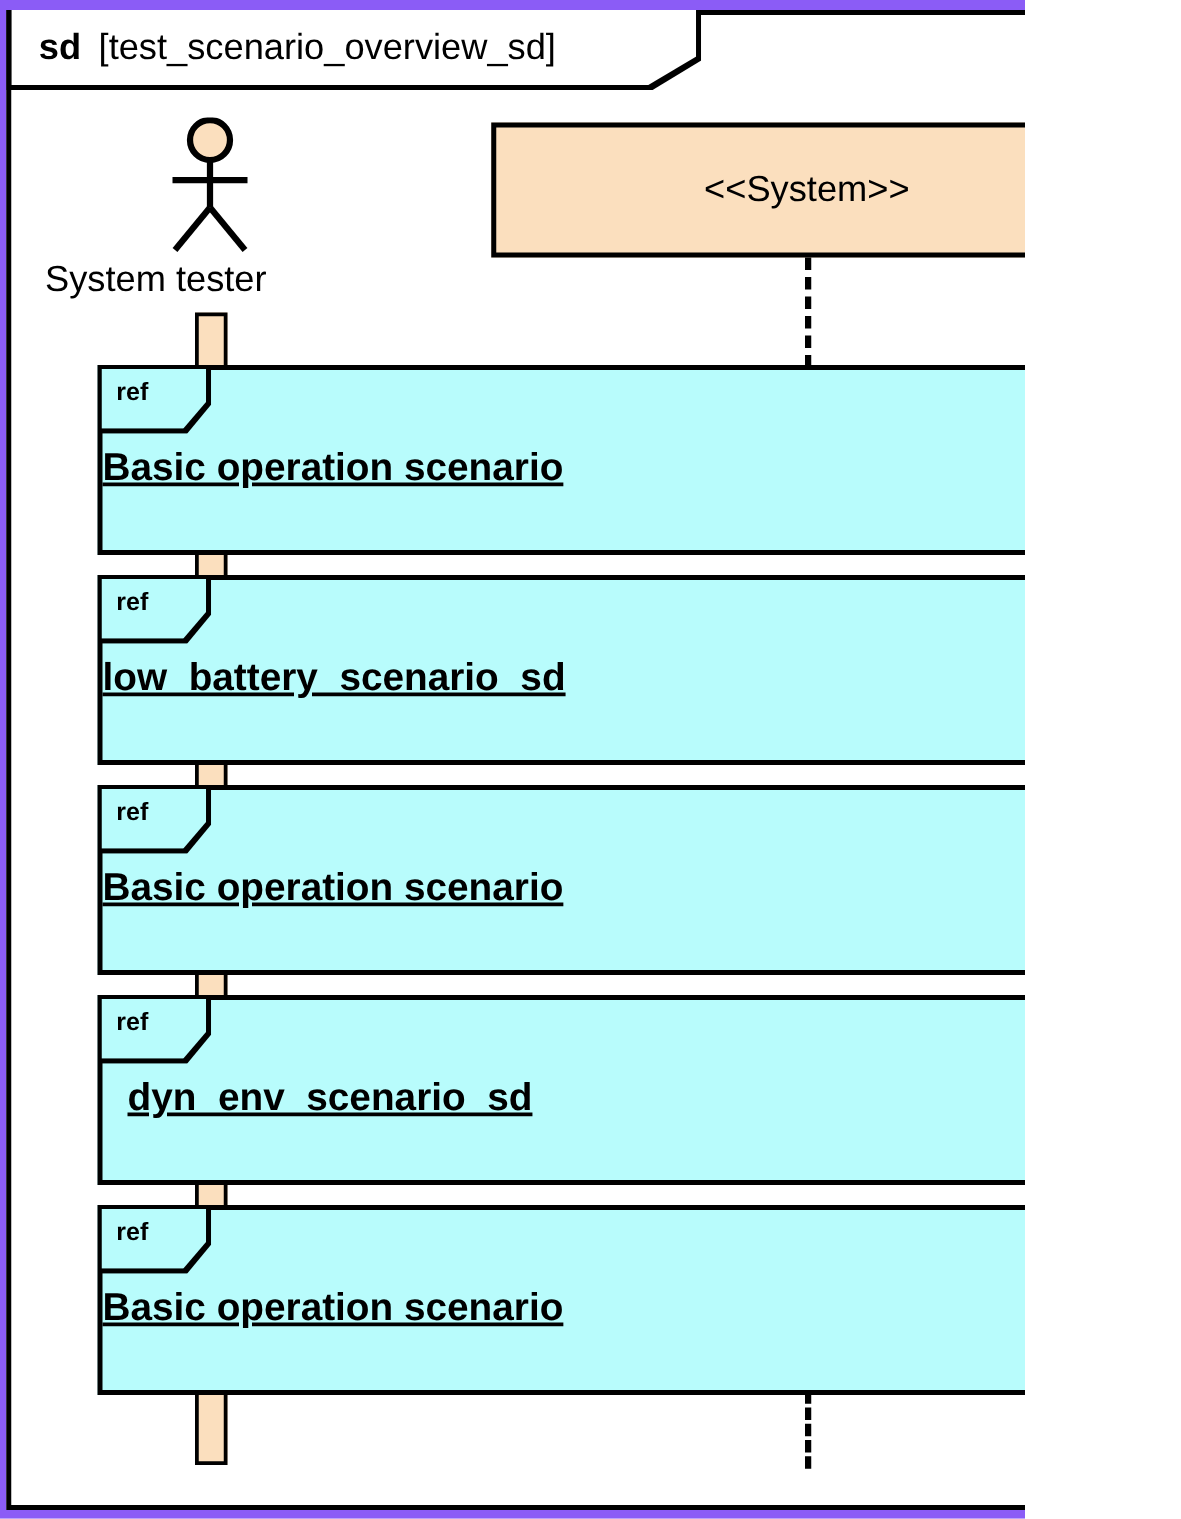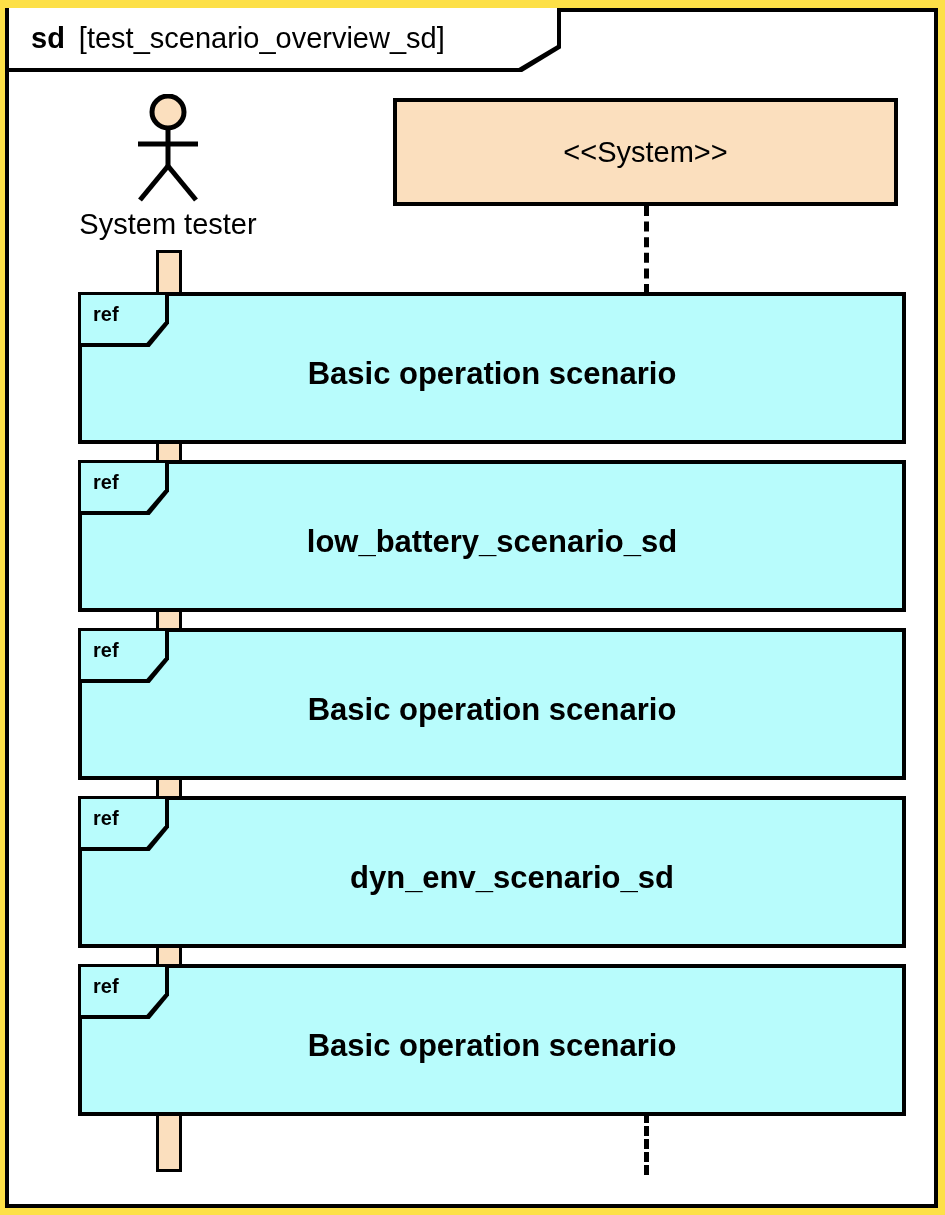--- a/index.html
+++ b/index.html
@@ -7,23 +7,23 @@
     padding: 0;
     background: #ffffff;
   }
   body {
     font-family: "Liberation Sans", sans-serif;
     -webkit-font-smoothing: antialiased;
   }
 
   #canvas {
     position: relative;
-    width: 945px;
+    width: 820px;
     height: 1215px;
-    background: #fde047;
+    background: #8b5cf6;
     overflow: hidden;
   }
 
   
   .sd-frame {
     position: absolute;
     left: 5px;
     top: 8px;
     width: 933px;
     height: 1200px;
@@ -71,21 +71,20 @@
     left: 118px;
     top: 94px;
     width: 100px;
     height: 110px;
   }
   .actor-label {
     position: absolute;
     left: 36px;
     top: 208px;
     width: 264px;
-    text-align: center;
     font-size: 29px;
     color: #000000;
     white-space: nowrap;
   }
 
   
   .system-box {
     position: absolute;
     left: 393px;
     top: 98px;
@@ -155,25 +154,26 @@
     top: 6px;
     font-size: 20px;
     font-weight: bold;
     color: #000000;
     line-height: 1.2;
   }
   .ref-title {
     position: absolute;
     left: 0;
     width: 100%;
-    text-align: center;
+    text-align: left;
     font-size: 31px;
     font-weight: bold;
     color: #000000;
     white-space: nowrap;
+    text-decoration: underline;
   }
 </style>
 </head>
 <body>
 
 <div id="canvas">
 
   <div class="sd-frame"></div>
 
   <div class="frame-tab">

